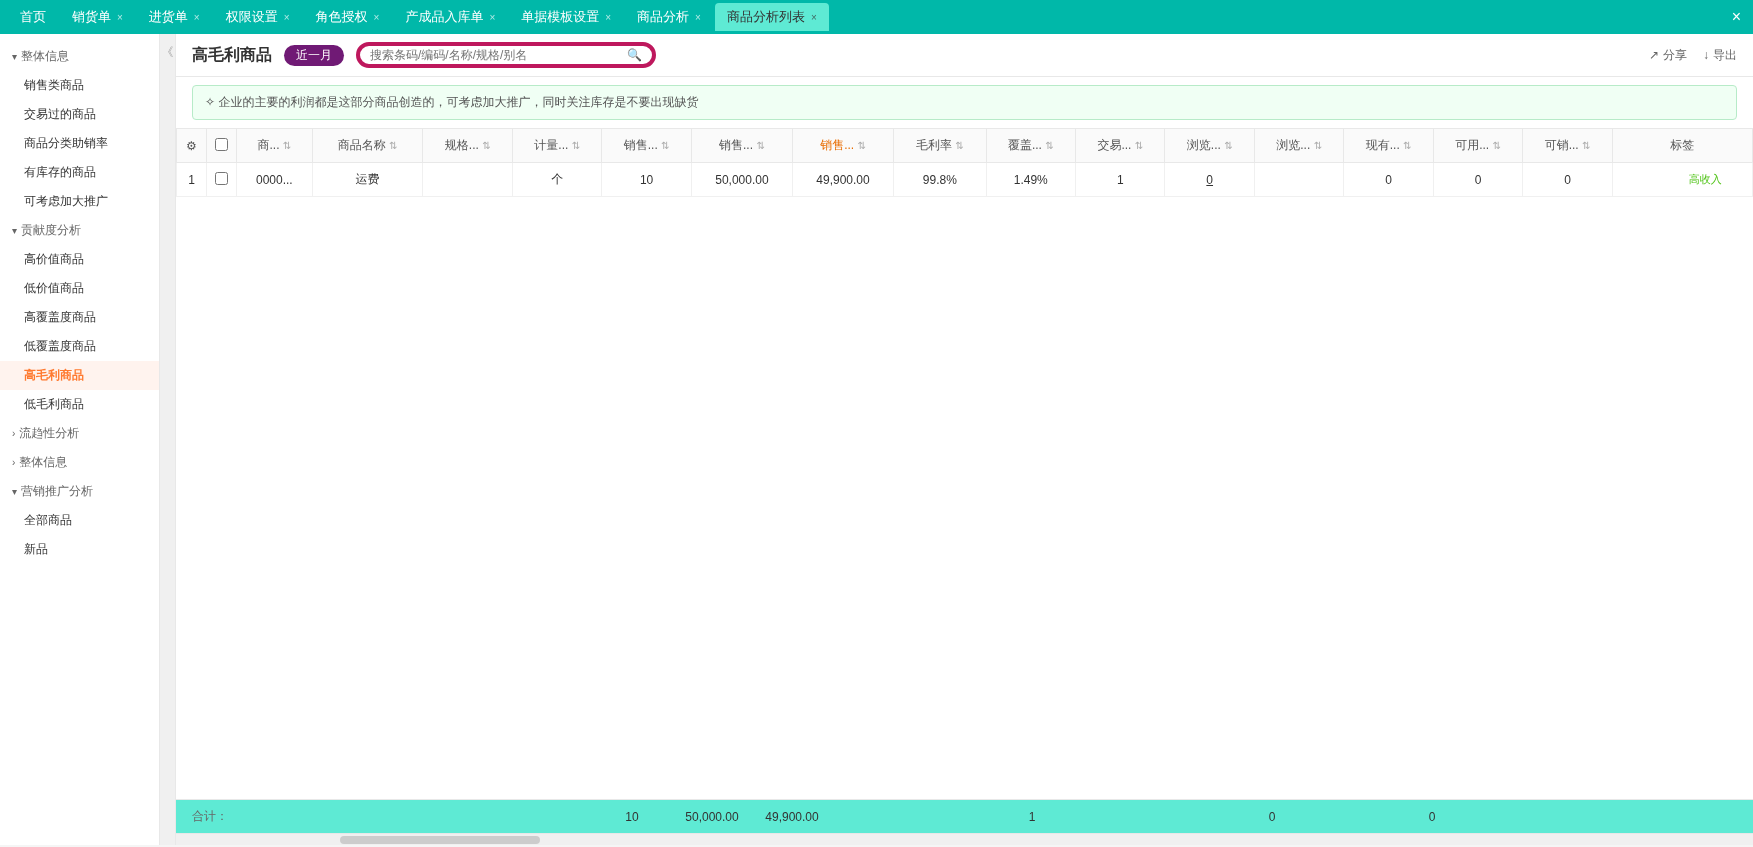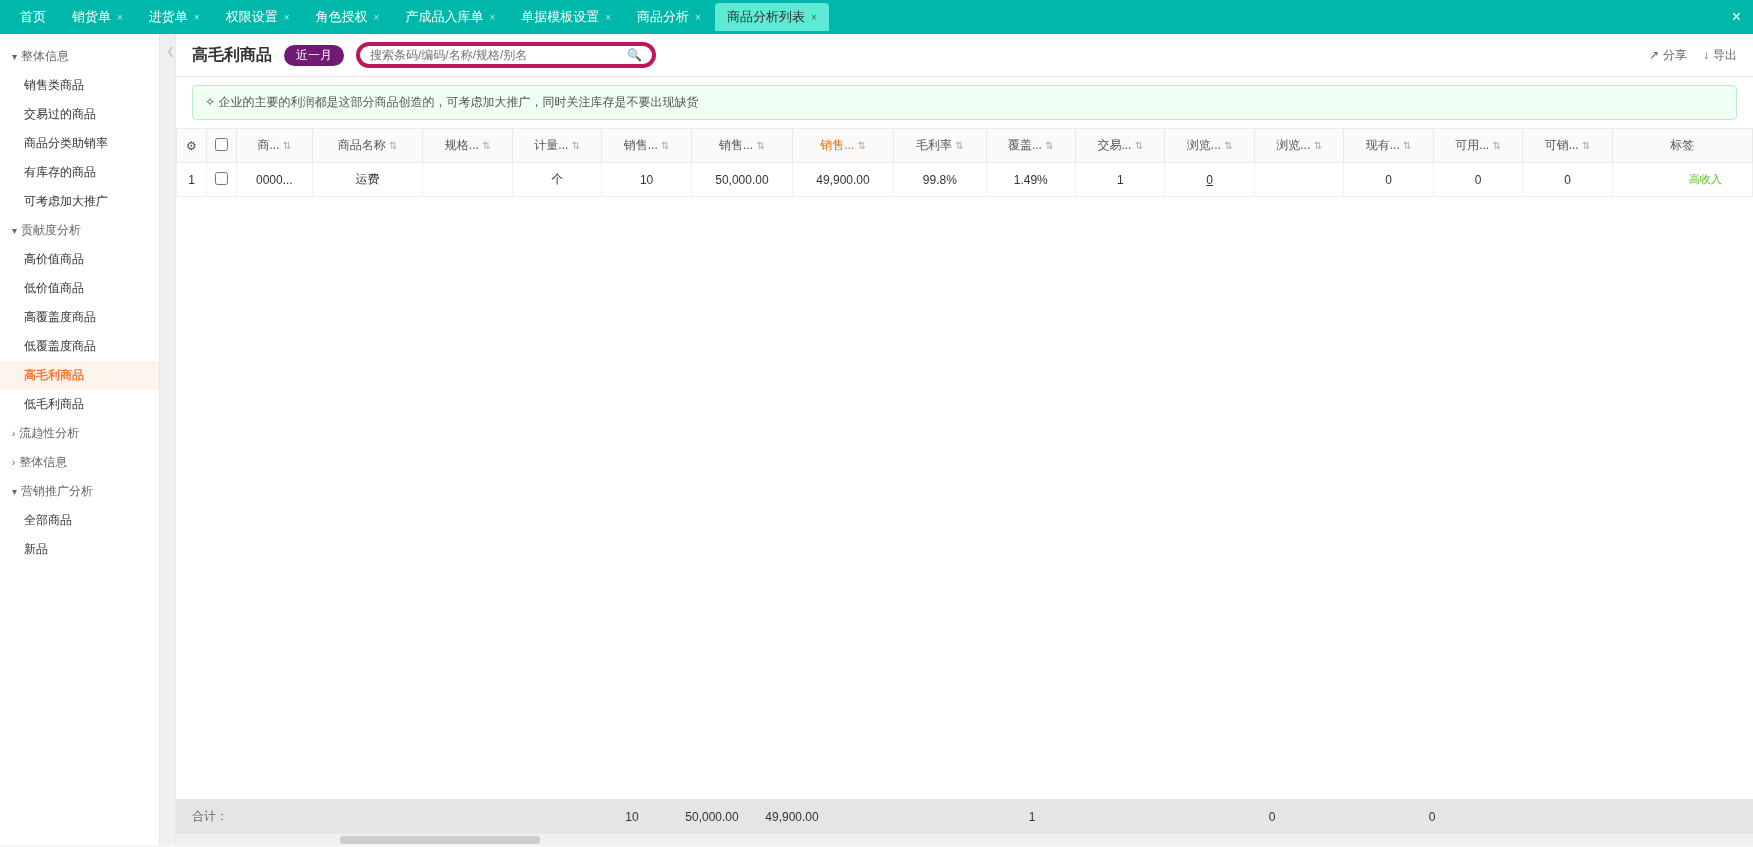--- a/index.html
+++ b/index.html
@@ -182,21 +182,21 @@
       padding: 8px 6px;
       text-align: center;
       color: #333;
       white-space: nowrap;
     }
     .tag-high { color: #52c41a; font-size: 11px; margin-left: 46px; }
     .underline-link { text-decoration: underline; color: #333; cursor: pointer; }
 
     
     .footer-total {
-      background: #e5e5e5;
+      background: #5eead4;
       border-top: 1px solid #e8e8e8;
       display: flex;
       align-items: center;
       padding: 8px 16px;
       font-size: 12px;
       color: #333;
       flex-shrink: 0;
       gap: 0;
     }
     .footer-total .label { min-width: 80px; color: #666; }

